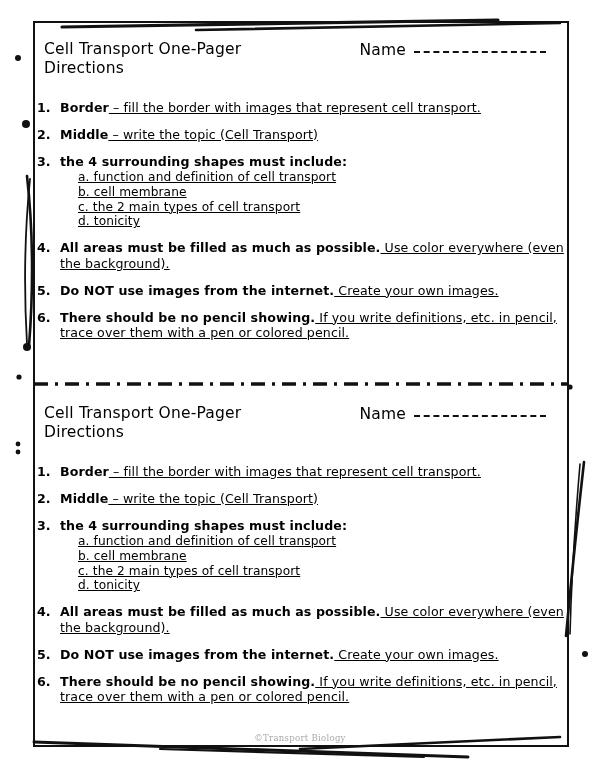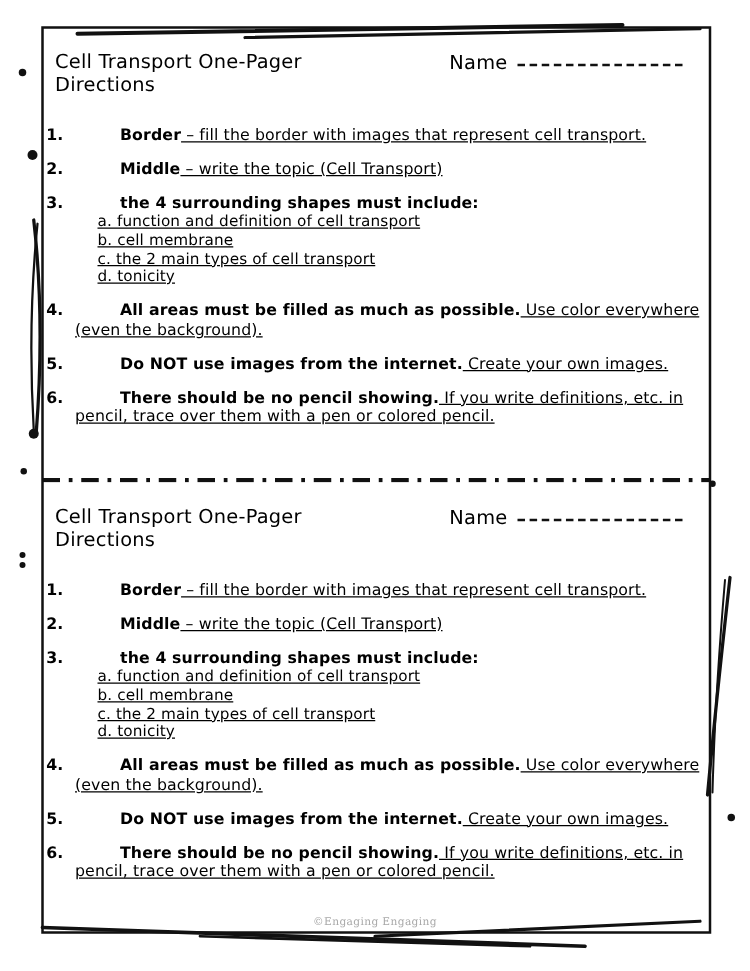--- a/index.html
+++ b/index.html
@@ -90,21 +90,20 @@
   }
   .li-num {
     position: absolute;
     left: 3px;
     top: 0;
     font-weight: bold;
     font-size: 12.6px;
   }
   .lead {
     font-weight: bold;
-    margin-left: 36px;
   }
   .rest {
     font-weight: normal;
     text-decoration: underline;
   }
   ol.sub {
     list-style: none;
     margin: 1px 0 0 0;
     padding: 0 0 0 18px;
     text-decoration: underline;
@@ -268,15 +267,15 @@
         <span class="lead">Do NOT use images from the internet.</span><span class="rest"> Create your own images.</span>
       </li>
 
       <li>
         <span class="li-num">6.</span>
         <span class="lead">There should be no pencil showing.</span><span class="rest"> If you write definitions, etc. in pencil, trace over them with a pen or colored pencil.</span>
       </li>
     </ol>
   </section>
 
-  <div class="footer">©Engaging Engaging</div>
+  <div class="footer">©Transport Biology</div>
 
 </div>
 
 </body></html>

